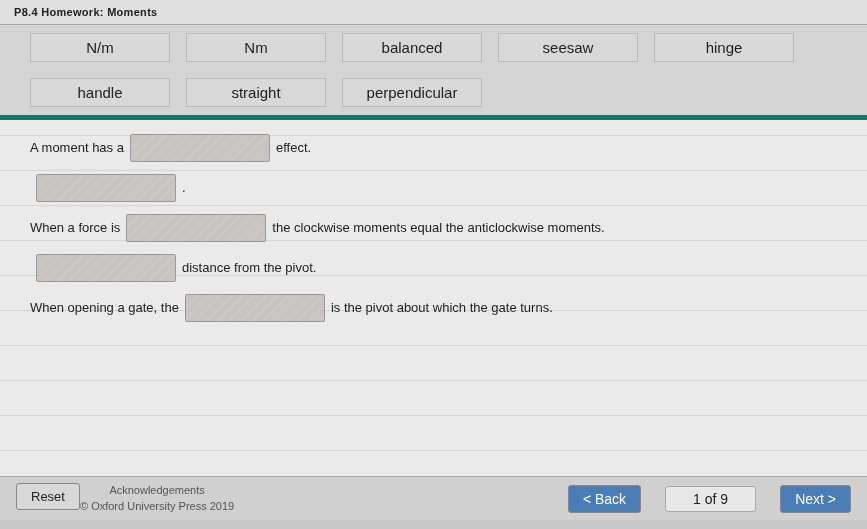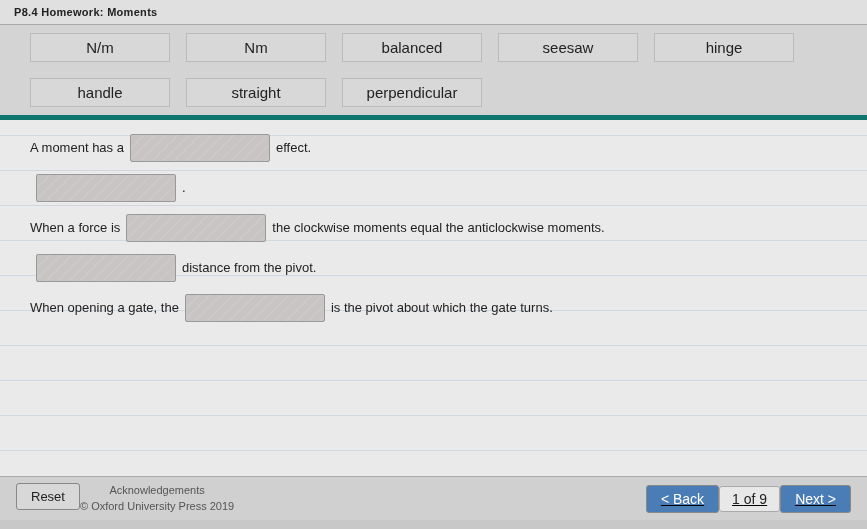--- a/index.html
+++ b/index.html
@@ -106,36 +106,35 @@
     .footer-left {
       position: absolute;
       left: 16px;
       display: flex;
       align-items: flex-start;
       gap: 0;
     }
     .footer-right {
       display: flex;
       align-items: center;
-      gap: 0;
-      text-decoration: underline;
+      gap: 24px;
     }
     .btn-nav {
       padding: 5px 14px;
       font-size: 14px;
       border: 1px solid #888;
       border-radius: 3px;
       cursor: pointer;
       background: #4a7cb5;
       color: #fff;
     }
     .page-indicator {
       font-size: 14px;
       color: #222;
-      padding: 4px 12px;
+      padding: 4px 27px;
       background: #e8e8e8;
       border: 1px solid #aaa;
       border-radius: 3px;
     }
     .ack-text {
       font-size: 11px;
       color: #555;
       text-align: center;
       line-height: 1.4;
     }

